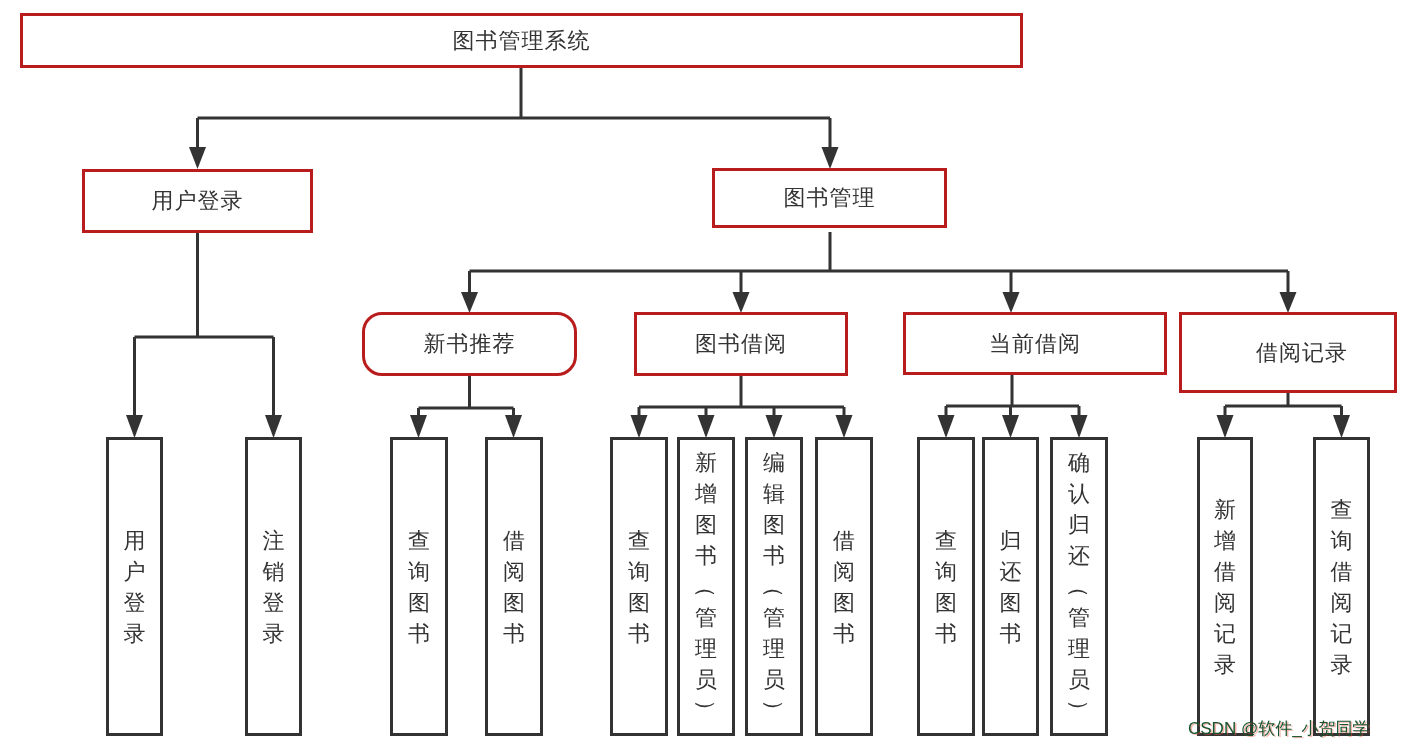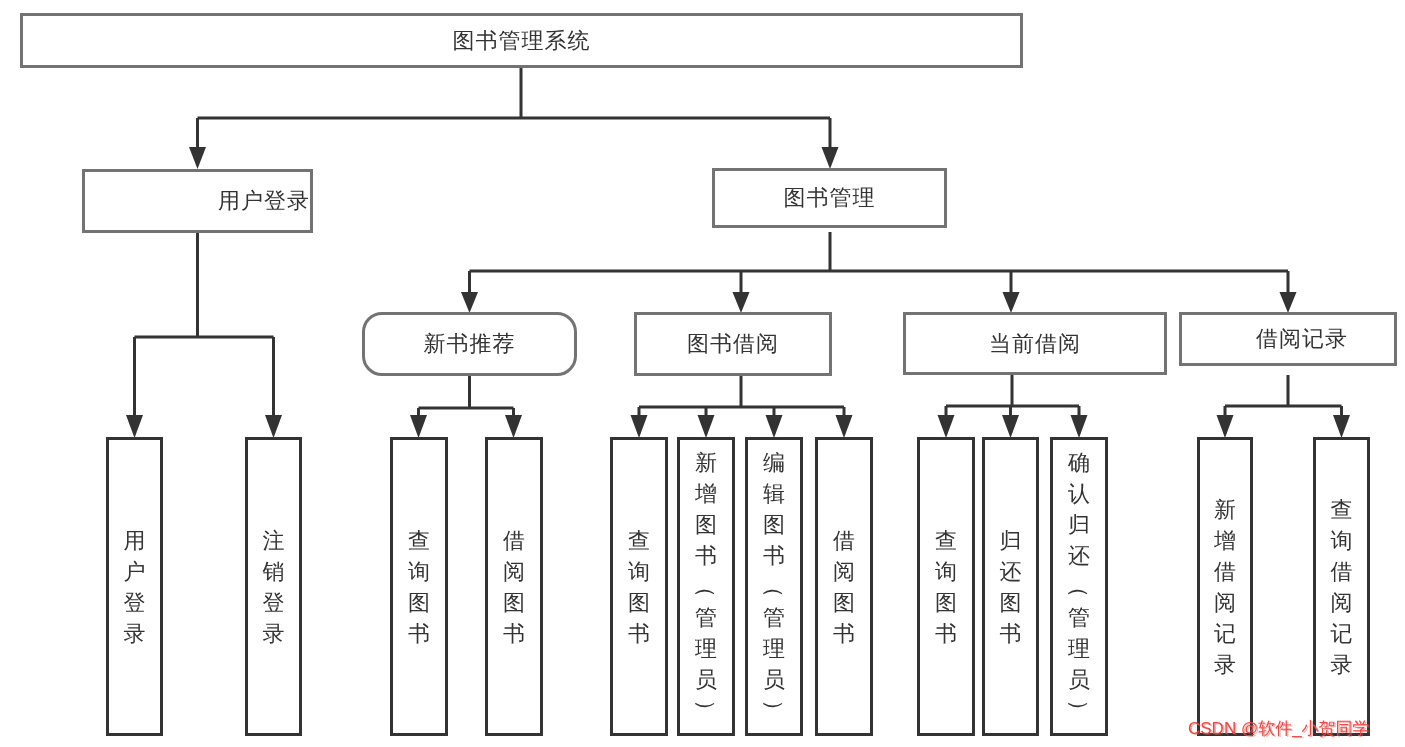--- a/index.html
+++ b/index.html
@@ -2,38 +2,38 @@
 <html><head>
 <meta charset="utf-8">
 <style>
   html,body{margin:0;padding:0;background:#ffffff;}
   body{font-family:"Liberation Sans","DejaVu Sans",sans-serif;}
   #canvas{position:relative;width:1405px;height:747px;background:#ffffff;overflow:hidden;}
   #connectors{position:absolute;left:0;top:0;width:1405px;height:747px;}
   .hbox{
     position:absolute;
     box-sizing:border-box;
-    border:3px solid #737373;
+    border:3px solid #b91c1c;
     background:#ffffff;
     display:flex;align-items:center;justify-content:center;
     font-size:22px;color:#333333;letter-spacing:1px;font-family:Liberation Mono, monospace;
   }
   .vbox{
     position:absolute;top:437px;height:299px;
     box-sizing:border-box;
     border:3px solid #333333;
     background:#ffffff;
     display:flex;align-items:center;justify-content:center;
   }
   .vlabel{display:flex;flex-direction:column;align-items:center;}
   .vchar{display:block;font-size:22px;line-height:31px;color:#333333;text-align:center;}
   .vchar.rot{transform:rotate(90deg);}
   .watermark{
     position:absolute;left:1188px;top:717px;width:215px;
-    font-size:17px;color:#ef4444;white-space:nowrap;
+    font-size:17px;color:#14532d;white-space:nowrap;
     text-shadow:1.5px 1px 0 rgba(233,83,61,0.45);
   }
 </style>
 </head>
 <body>
 
 <div id="canvas">
 
   <svg id="connectors" viewBox="0 0 1405 747" xmlns="http://www.w3.org/2000/svg">
     <g stroke="#333333" stroke-width="3" fill="none">
@@ -76,37 +76,37 @@
       <polygon points="1070.5,415 1087.5,415 1079,438"></polygon>
       <polygon points="1216.5,415 1233.5,415 1225,438"></polygon>
       <polygon points="1333,415 1350,415 1341.5,438"></polygon>
     </g>
   </svg>
 
   <div class="hbox" style="left:20px;top:13px;width:1003px;height:55px;">
     <span>图书管理系统</span>
   </div>
 
-  <div class="hbox" style="left:82px;top:169px;width:231px;height:64px;justify-content:flex-end;">
+  <div class="hbox" style="left:82px;top:169px;width:231px;height:64px;">
     <span>用户登录</span>
   </div>
   <div class="hbox" style="left:712px;top:168px;width:235px;height:60px;">
     <span>图书管理</span>
   </div>
 
   <div class="hbox" style="left:362px;top:312px;width:215px;height:64px;border-radius:20px;">
     <span>新书推荐</span>
   </div>
-  <div class="hbox" style="left:634px;top:312px;width:198px;height:64px;">
+  <div class="hbox" style="left:634px;top:312px;width:214px;height:64px;">
     <span>图书借阅</span>
   </div>
   <div class="hbox" style="left:903px;top:312px;width:264px;height:63px;">
     <span>当前借阅</span>
   </div>
-  <div class="hbox" style="left:1179px;top:312px;width:218px;height:54px;padding-left:28px;">
+  <div class="hbox" style="left:1179px;top:312px;width:218px;height:81px;padding-left:28px;">
     <span>借阅记录</span>
   </div>
 
   <div class="vbox" style="left:106px;width:57px;">
     <div class="vlabel">
         <span class="vchar">用</span>
         <span class="vchar">户</span>
         <span class="vchar">登</span>
         <span class="vchar">录</span>
       </div>

